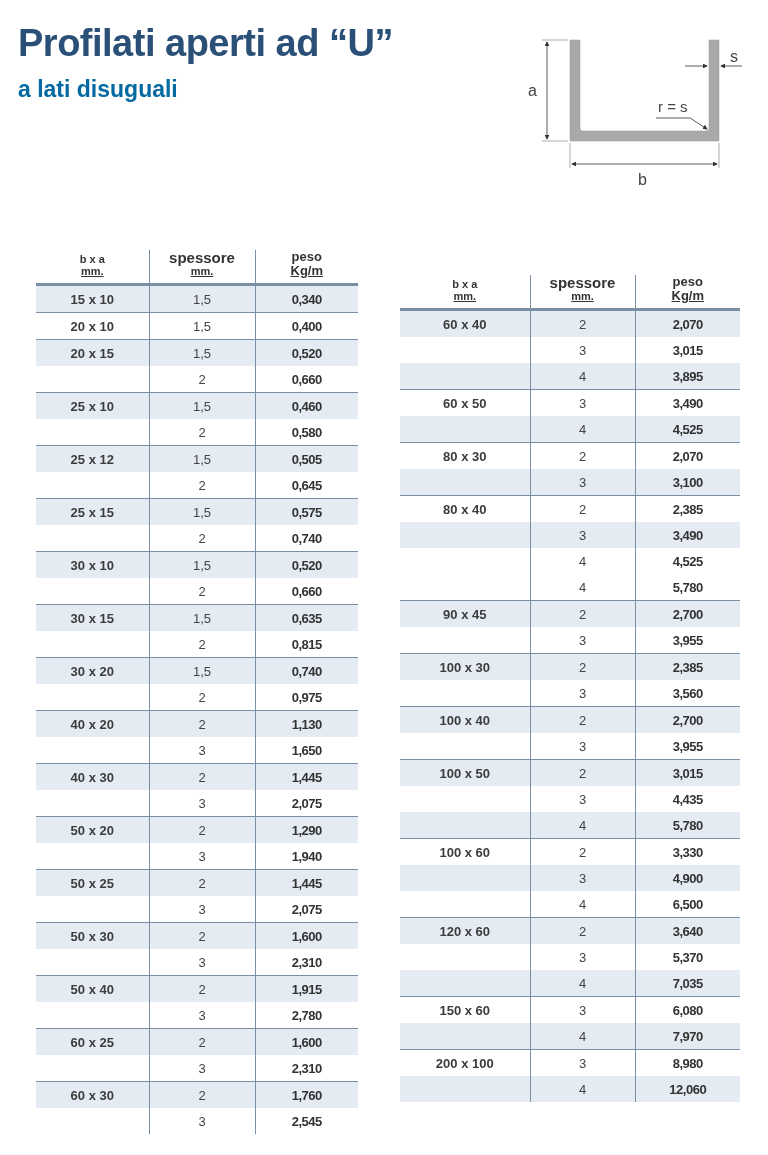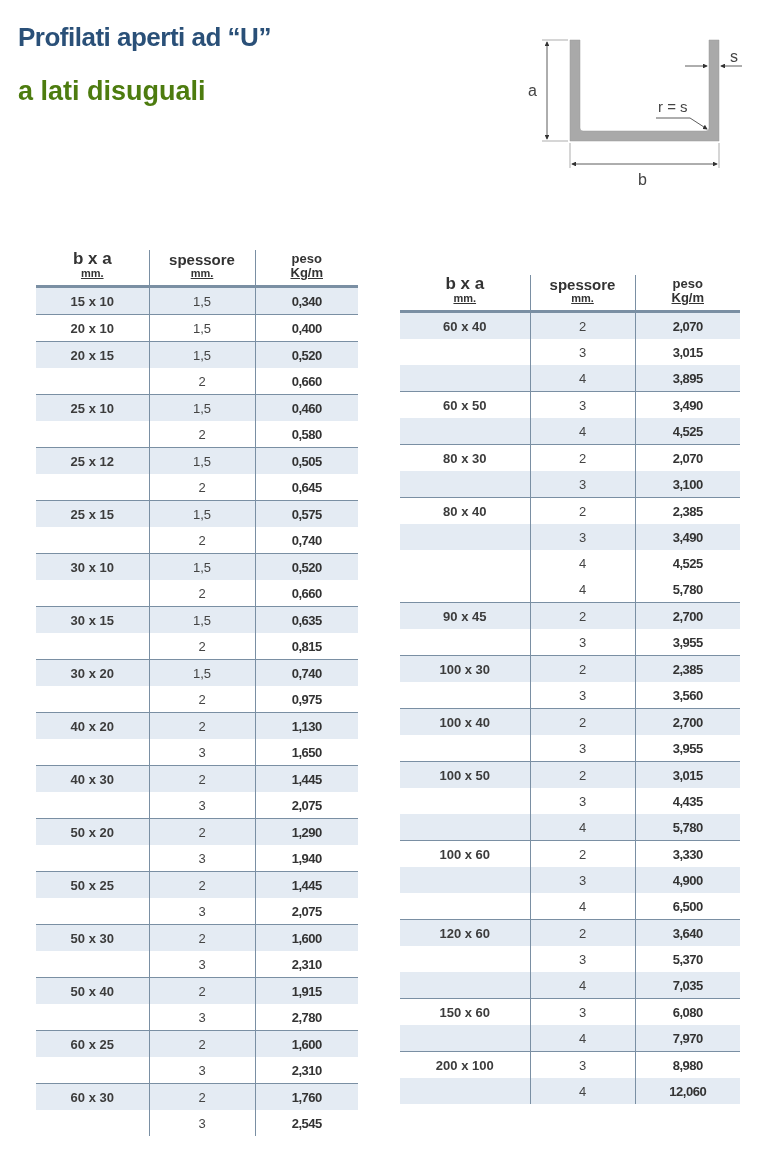--- a/index.html
+++ b/index.html
@@ -1,22 +1,22 @@
 <!DOCTYPE html>
 <html><head>
 <meta charset="utf-8">
 <style>
   html, body { margin:0; padding:0; background:#ffffff; }
   body { width:768px; height:1155px; position:relative; overflow:hidden; font-family:"Liberation Sans", sans-serif; color:#2f2f2f; }
-  .title { position:absolute; left:18px; top:22px; font-size:26px; font-weight:bold; color:#2a5078; letter-spacing:-0.5px; }
-  .subtitle { position:absolute; left:18px; top:76px; font-size:27px; font-weight:bold; color:#4d7c0f; }
+  .title { position:absolute; left:18px; top:22px; font-size:38px; font-weight:bold; color:#2a5078; letter-spacing:-0.5px; }
+  .subtitle { position:absolute; left:18px; top:76px; font-size:23px; font-weight:bold; color:#0369a1; }
   .diagram { position:absolute; left:520px; top:30px; width:240px; height:170px; }
   table { position:absolute; border-collapse:collapse; font-size:13px; }
   th { font-weight:bold; color:#333; vertical-align:bottom; padding:0 0 6px 0; border-bottom:3px solid #7a8fa3; text-align:center; line-height:1.05; }
-  th .h1 { font-size:17px; display:block; }
+  th .h1 { font-size:11px; display:block; }
   th .h2 { font-size:11px; display:block;text-decoration:underline; }
   th .hs { font-size:15px; display:block; }
   td { height:26px; padding:0; text-align:center; }
   tr.shade td { background:#e4ebf3; }
   tr.grp td { border-top:1px solid #7a8fa3; }
   td.c1 { font-weight:bold; color:#3c3c3c; }
   td.c2 { border-left:1px solid #7a8fa3; border-right:1px solid #7a8fa3; color:#444; font-weight:normal; }
   td.c3 { font-weight:bold; color:#333; font-family:"Liberation Sans Narrow","Liberation Sans", sans-serif; letter-spacing:-0.5px; }
   th.mid { border-left:1px solid #7a8fa3; border-right:1px solid #7a8fa3; }
   #tblL { left:36px; top:250px; width:322px; }

